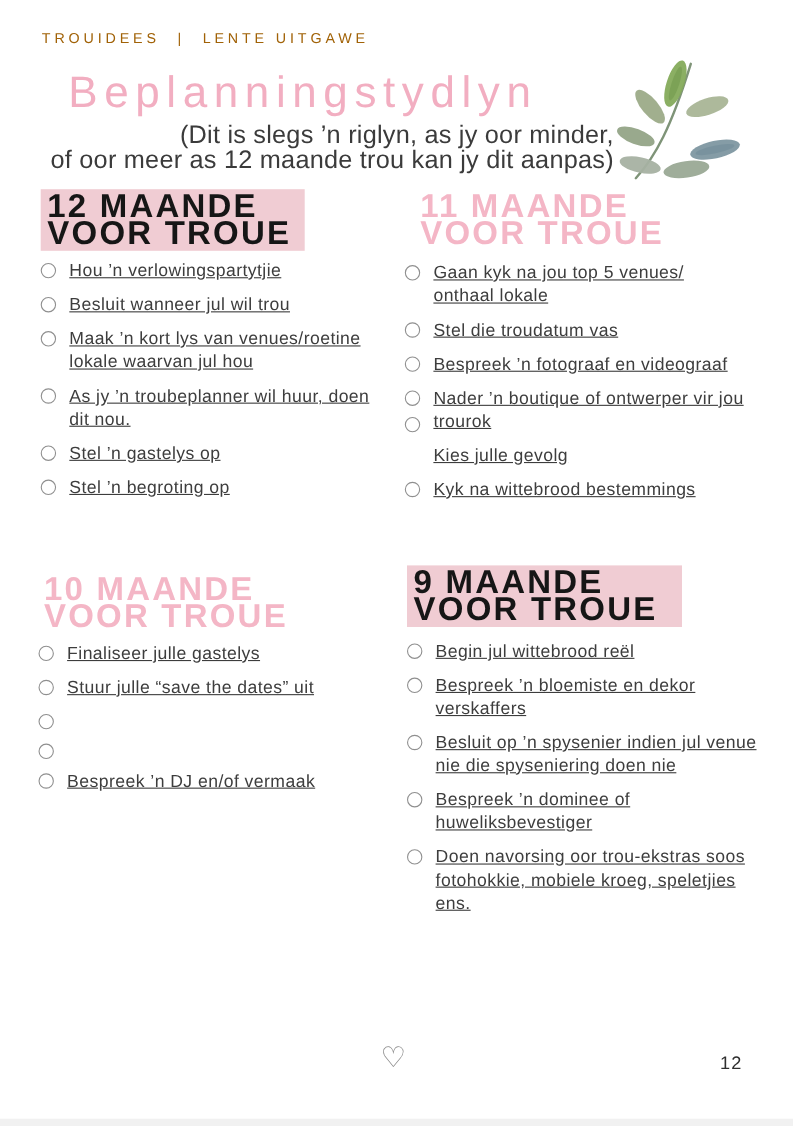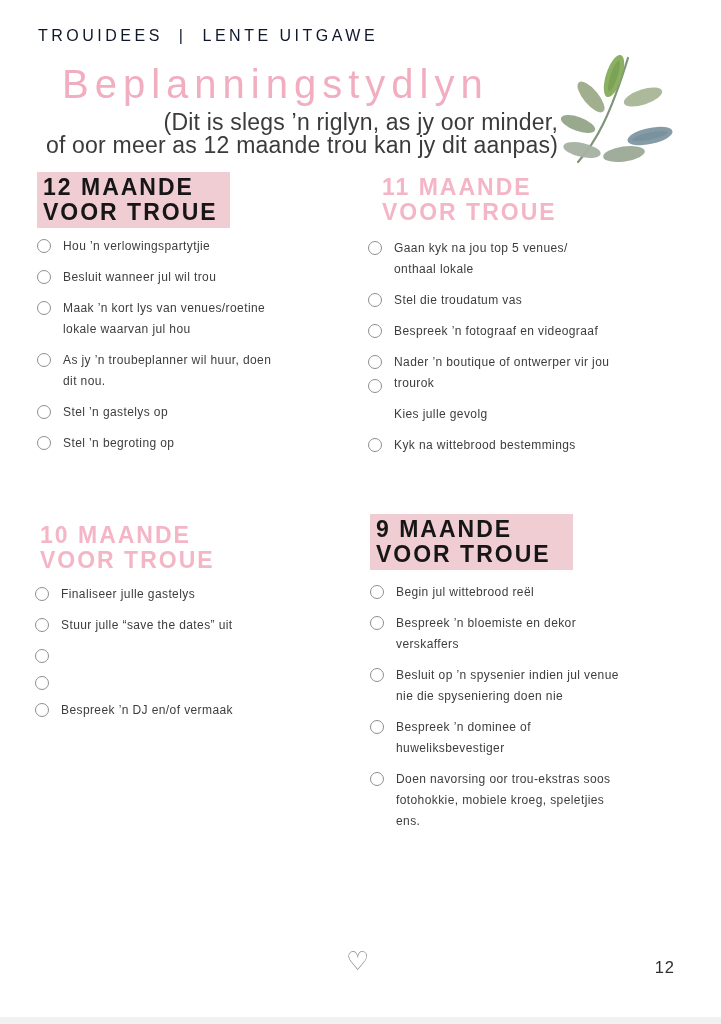--- a/index.html
+++ b/index.html
@@ -15,23 +15,23 @@
   }
 
   
   .brand {
     position: absolute;
     left: 38px;
     top: 27px;
     display: flex;
     gap: 16px;
     align-items: flex-end;
-    font-size: 16px;
+    font-size: 13px;
     letter-spacing: 3.5px;
-    color: #0f172a;
+    color: #a16207;
   }
 
   
   .title {
     position: absolute;
     left: 62px;
     top: 62px;
     font-size: 40px;
     font-weight: 400;
     letter-spacing: 6px;
@@ -61,21 +61,21 @@
   
   .section { position: absolute; }
   .section-1 { left: 37px;  top: 172px; width: 331px; }
   .section-2 { left: 368px; top: 172px; width: 348px; }
   .section-3 { left: 35px;  top: 520px; width: 331px; }
   .section-4 { left: 370px; top: 514px; width: 346px; }
 
   .sec-header {
     display: inline-block;
     font-weight: 700;
-    font-size: 23px;
+    font-size: 30px;
     line-height: 25px;
     letter-spacing: 2px;
     color: var(--heading-pink-text, #f4b6c6);
     padding: 3px 12px 3px 6px;
   }
   .sec-header.highlight {
     background: var(--heading-highlight-bg, #f0ccd3);
     color: var(--heading-black, #161616);
   }
   .section-2 .sec-header { padding-left: 14px; }
@@ -96,25 +96,26 @@
   .circle {
     width: 14px;
     height: 14px;
     border: 1.5px solid var(--checkbox-border, #8f8f8f);
     border-radius: 50%;
     flex-shrink: 0;
     margin-top: 3px;
     background: #fff;
   }
   .item-text {
-    font-size: 12px;
+    font-size: 16px;
     line-height: 21px;
     letter-spacing: 0.4px;
     color: var(--body-text, #3d3d3d);
     white-space: pre-line;
+    text-decoration: underline;
   }
   
   .item--raised-circle .circle { transform: translateY(-28px); }
 
   
   .footer-heart {
     position: absolute;
     left: 346px;
     top: 948px;
     font-size: 26px;

